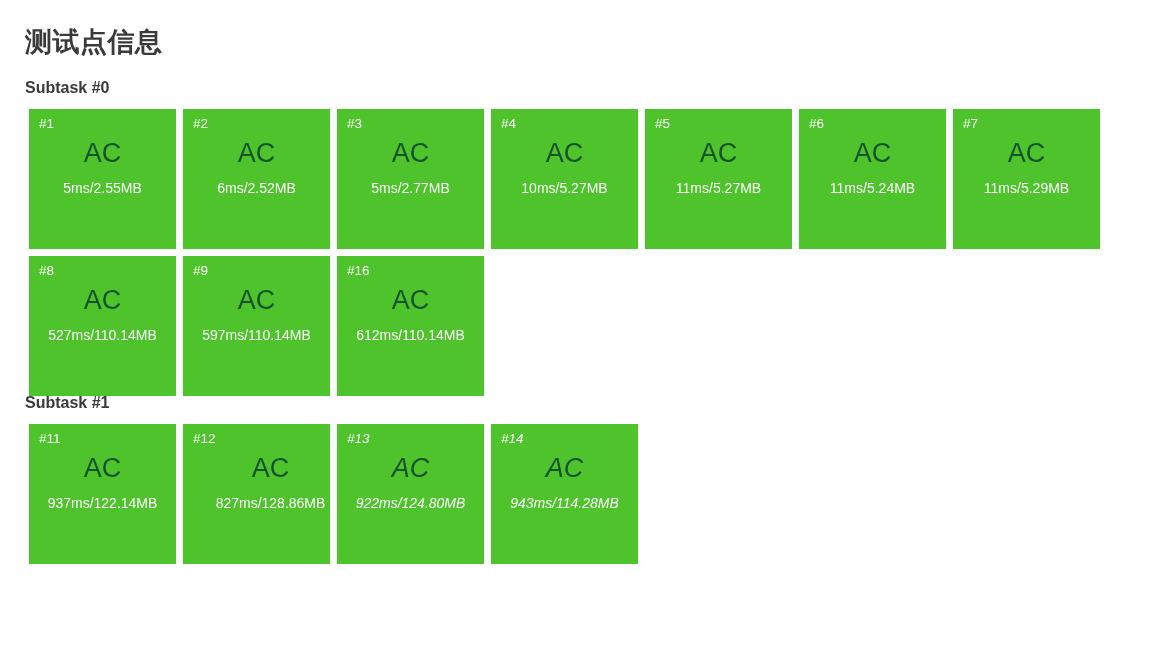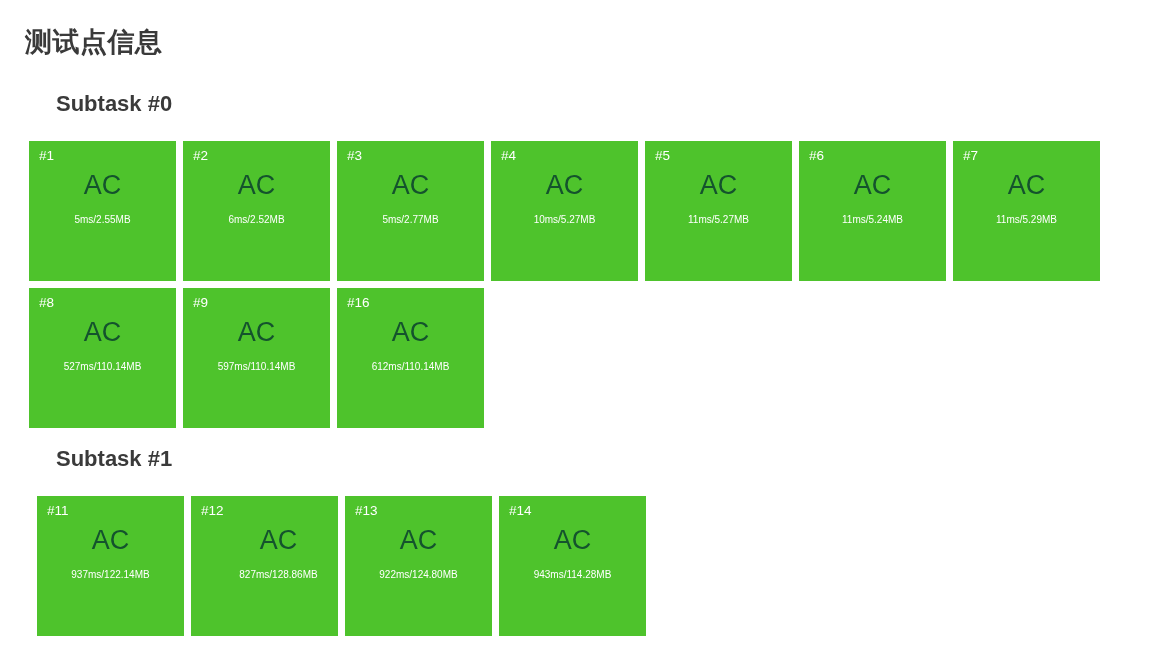--- a/index.html
+++ b/index.html
@@ -37,23 +37,23 @@
     white-space: nowrap;
   }
 
   .subtask-section {
     position: absolute;
     left: 0;
     width: 1170px;
   }
 
   .subtask-heading {
-    margin: 16px;
-    padding-left: 40px;
-    font-size: 22px;
+    margin: 0;
+    padding-left: 25px;
+    font-size: 16px;
     line-height: 22px;
     font-weight: 700;
     color: #3a3a3a;
     white-space: nowrap;
   }
 
   .case-grid {
     padding-left: 29px;
     padding-top: 10px;
     display: flex;
@@ -94,21 +94,21 @@
     font-size: 27px;
     line-height: 32px;
     font-weight: 400;
     color: #14532d;
     text-align: center;
     white-space: nowrap;
   }
 
   .case-detail {
     margin-top: 10px;
-    font-size: 10px;
+    font-size: 14px;
     line-height: 18px;
     font-weight: 400;
     color: #ffffff;
     text-align: right;
     white-space: nowrap;
   }
 </style>
 </head>
 <body style="background: rgb(255, 255, 255);">
 
@@ -165,39 +165,39 @@
             <div class="case-status">AC</div>
             <div class="case-detail">597ms/110.14MB</div>
           </div>
           <div class="case-card status-ac" style="background: rgb(78, 195, 44);">
             <span class="case-index">#16</span>
             <div class="case-status">AC</div>
             <div class="case-detail">612ms/110.14MB</div>
           </div>
         </div>
       </section>
-      <section class="subtask-section" style="top: 432px;">
+      <section class="subtask-section" style="top: 392px;">
         <h2 class="subtask-heading">Subtask #1</h2>
         <div class="case-grid">
-          <div class="case-card status-ac" style="background: rgb(78, 195, 44); margin-left: 8px;">
+          <div class="case-card status-ac" style="background: rgb(78, 195, 44);">
             <span class="case-index">#11</span>
             <div class="case-status">AC</div>
             <div class="case-detail">937ms/122.14MB</div>
           </div>
           <div class="case-card status-ac" style="background: rgb(78, 195, 44); padding-left: 32px;">
             <span class="case-index">#12</span>
             <div class="case-status">AC</div>
             <div class="case-detail">827ms/128.86MB</div>
           </div>
-          <div class="case-card status-ac" style="background: rgb(78, 195, 44);">
+          <div class="case-card status-ac" style="background: rgb(78, 195, 44); font-style: italic;">
             <span class="case-index">#13</span>
             <div class="case-status">AC</div>
             <div class="case-detail">922ms/124.80MB</div>
           </div>
-          <div class="case-card status-ac" style="background: rgb(78, 195, 44);">
+          <div class="case-card status-ac" style="background: rgb(78, 195, 44); font-style: italic;">
             <span class="case-index">#14</span>
             <div class="case-status">AC</div>
             <div class="case-detail">943ms/114.28MB</div>
           </div>
         </div>
       </section>
     </div>
 
 </div>
 

